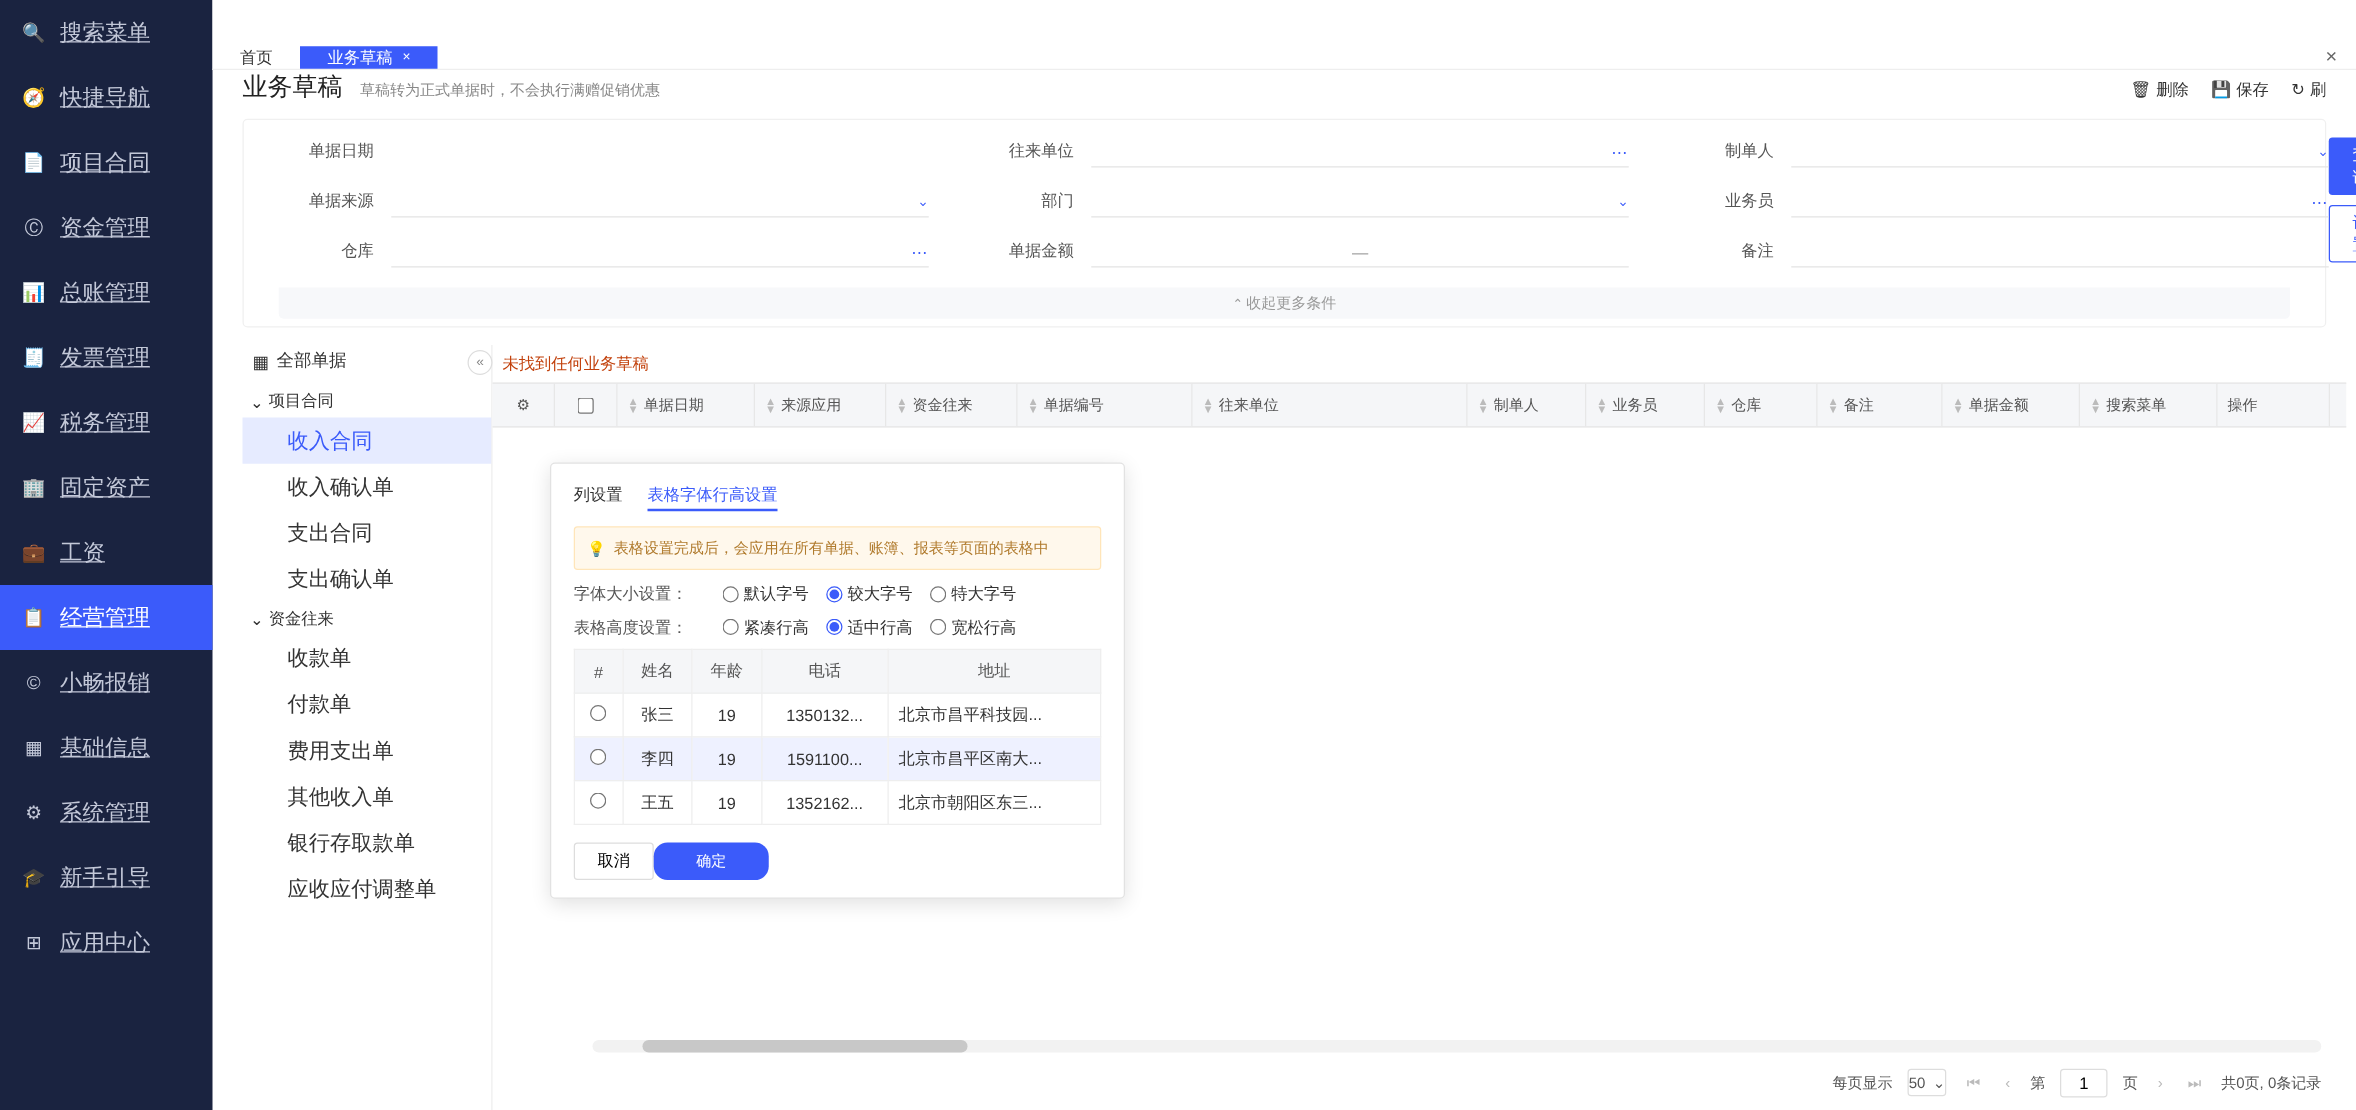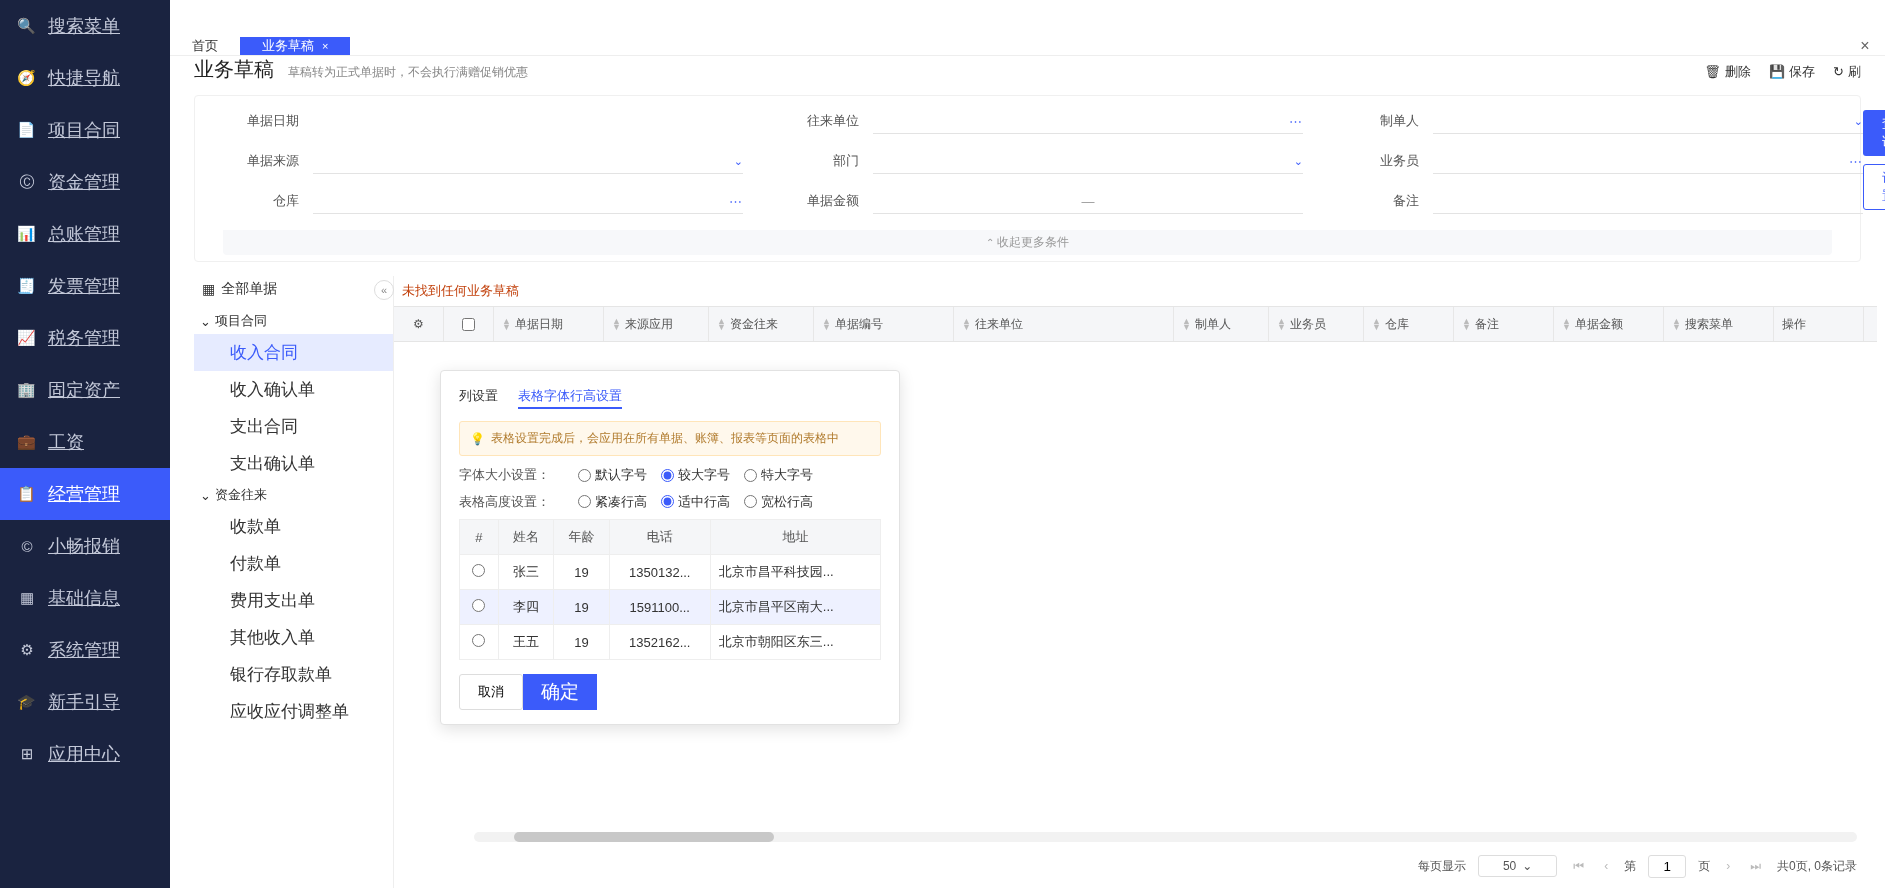--- a/index.html
+++ b/index.html
@@ -73,42 +73,42 @@
 
 .empty-state { position: absolute; left: 50%; top: 260px; transform: translateX(-50%); text-align: center; }
 .empty-state .illus { width: 110px; height: 90px; margin: 0 auto 12px; position: relative; }
 .empty-state .illus svg { width: 100%; height: 100%; }
 .empty-state .txt { color: #999; font-size: 13px; }
 
 .scrollbar-hint { position: absolute; bottom: 46px; left: 80px; right: 20px; height: 10px; background: #f2f2f2; border-radius: 5px; }
 .scrollbar-hint .thumb { width: 260px; height: 10px; background: #c8c8c8; border-radius: 5px; margin-left: 40px; }
 
 .pager { position: absolute; bottom: 0; right: 20px; height: 44px; display: flex; align-items: center; gap: 12px; font-size: 12px; color: #555; }
-.pager .sel { border: 1px solid #ddd; padding: 3px 24px; border-radius: 3px; display: inline-flex; align-items: center; gap: 6px; }
+.pager .sel { border: 1px solid #ddd; padding: 3px 0; border-radius: 3px; display: inline-flex; align-items: center; gap: 6px; }
 .pager .navbtn { color: #bbb; cursor: pointer; padding: 0 4px; }
 .pager input { width: 38px; border: 1px solid #ddd; text-align: center; padding: 3px 4px; border-radius: 3px; }
 
 
 .popover { position: absolute; left: 440px; top: 370px; width: 460px; background: #fff; border: 1px solid #e2e2e2; border-radius: 4px; box-shadow: 0 4px 16px rgba(0,0,0,0.12); z-index: 50; padding: 16px 18px 14px; }
 .popover .pv-tabs { display: flex; gap: 20px; font-size: 13px; margin-bottom: 12px; }
 .popover .pv-tab { cursor: pointer; color: #333; }
 .popover .pv-tab.active { color: #3b5bfa; border-bottom: 2px solid #3b5bfa; padding-bottom: 2px; }
 .popover .hint { background: #fff8ec; border: 1px solid #ffe5b9; border-radius: 3px; padding: 8px 10px; font-size: 12px; color: #b07a2c; margin-bottom: 10px; display: flex; align-items: center; gap: 6px; }
 .popover .hint .ic { color: #f0a020; }
 .popover .setrow { display: flex; align-items: center; font-size: 13px; margin: 8px 0; gap: 6px; }
 .popover .setrow .slabel { color: #555; margin-right: 22px; }
 .popover .setrow label { display: inline-flex; align-items: center; gap: 4px; margin-right: 14px; cursor: pointer; }
 .popover .sample-tbl { width: 100%; border-collapse: collapse; margin-top: 8px; font-size: 13px; }
 .popover .sample-tbl th, .popover .sample-tbl td { border: 1px solid #eee; padding: 8px 8px; text-align: center; }
 .popover .sample-tbl th { background: #f5f6f8; font-weight: 500; color: #555; }
 .popover .sample-tbl tr.hover td { background: #eef1ff; }
 .popover .sample-tbl td.addr { text-align: left; max-width: 140px; overflow: hidden; text-overflow: ellipsis; white-space: nowrap; }
 .popover .pv-actions { display: flex; justify-content: flex-start; margin-top: 14px; }
 .popover .btn-cancel { border: 1px solid #ddd; background: #fff; padding: 5px 18px; border-radius: 3px; cursor: pointer; font-size: 13px; }
-.popover .btn-ok { background: #3b5bfa; color: #fff; border: none; padding: 5px 18px; border-radius: 0; cursor: pointer; font-size: 19px; }
+.popover .btn-ok { background: #3b5bfa; color: #fff; border: none; padding: 5px 34px; border-radius: 11px; cursor: pointer; font-size: 12px; }
 
 input[type=radio] { accent-color: #3b5bfa; }
 </style>
 </head>
 <body>
 
 <div class="sidebar">
   <div id="sidebar-items">
       <div class="menu-item">
         <span class="icon">🔍</span>

